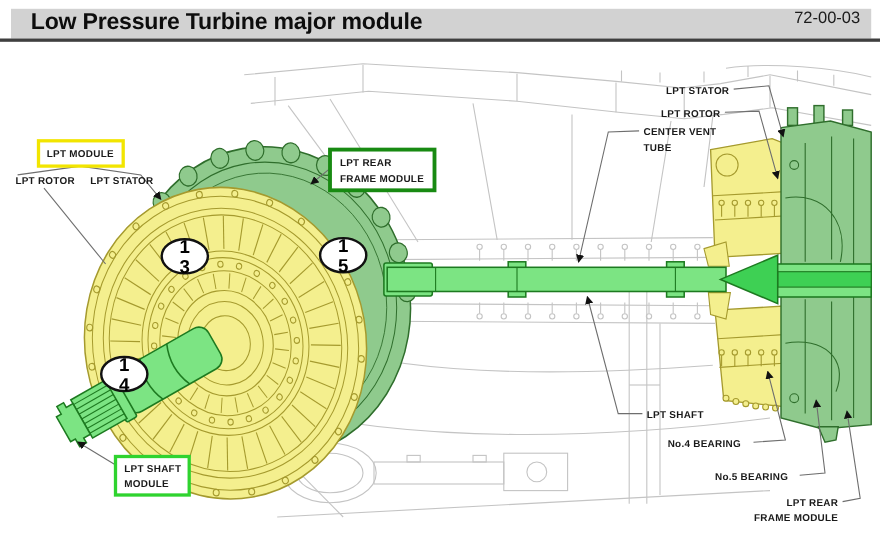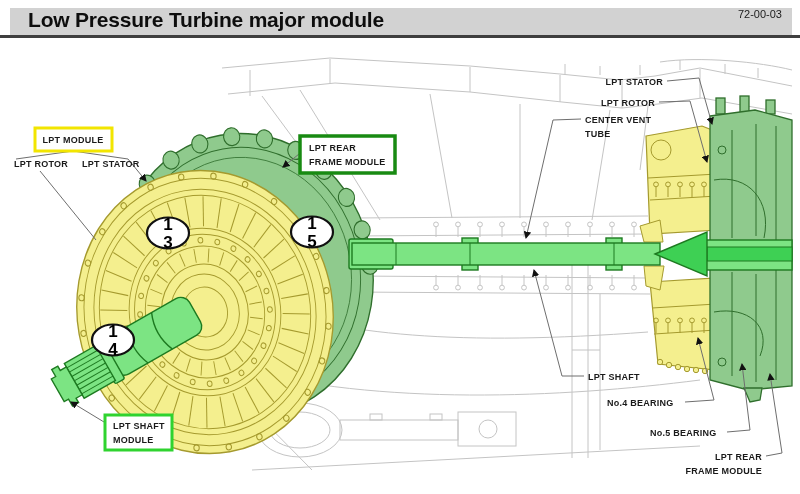--- a/index.html
+++ b/index.html
@@ -2,21 +2,21 @@
 <html style="--header_bg: #d2d2d2; --header_rule: #3f3f3f; --text: #1a1a1a; --yellow_fill: #f4ef8e; --yellow_line: #a59a2e; --yellow_box: #f2e500; --green_frame_fill: #8fca8d; --green_frame_line: #2f6e2c; --green_shaft_fill: #7ce483; --green_shaft_line: #1d7a20; --green_accent: #3ed054; --green_box_dark: #188a12; --green_box_bright: #2fd32f; --bg_line: #c4c4c4; --leader_line: #6e6e6e;"><head>
 <meta charset="utf-8">
 <style>
   html,body{margin:0;padding:0;background:#fff;}
   .page{position:relative;width:800px;height:494px;background:#fff;overflow:hidden;
         font-family:"Liberation Sans",sans-serif;}
   .hbar{position:absolute;left:10px;top:8px;width:782px;height:27px;background:var(--header_bg,#d2d2d2);
         display:flex;align-items:flex-start;justify-content:space-between;box-sizing:border-box;
         padding:0 10px 0 18px;}
   .hbar .title{font-size:21px;font-weight:bold;color:#0d0d0d;letter-spacing:-0.2px;white-space:nowrap;}
-  .hbar .code{font-size:11px;font-weight:400;color:#1b1b1b;white-space:nowrap;}
+  .hbar .code{font-size:15px;font-weight:400;color:#1b1b1b;white-space:nowrap;}
   .hrule{position:absolute;left:0;top:35px;width:800px;height:3px;background:var(--header_rule,#3f3f3f);}
   svg text{font-family:"Liberation Sans",sans-serif;}
   .lbl{font-size:9px;font-weight:bold;fill:var(--text,#1a1a1a);letter-spacing:0.25px;}
   .cnum{font-size:17px;font-weight:bold;fill:#000;}
   .leader{stroke:var(--leader_line,#6e6e6e);stroke-width:1;fill:none;}
   .bgl{stroke:var(--bg_line,#c4c4c4);stroke-width:1;fill:none;}
   .ydetail{stroke:var(--yellow_line,#a59a2e);stroke-width:1;fill:none;}
   .gdetail{stroke:var(--green_frame_line,#2f6e2c);stroke-width:1;fill:none;}
 </style>
 </head>

